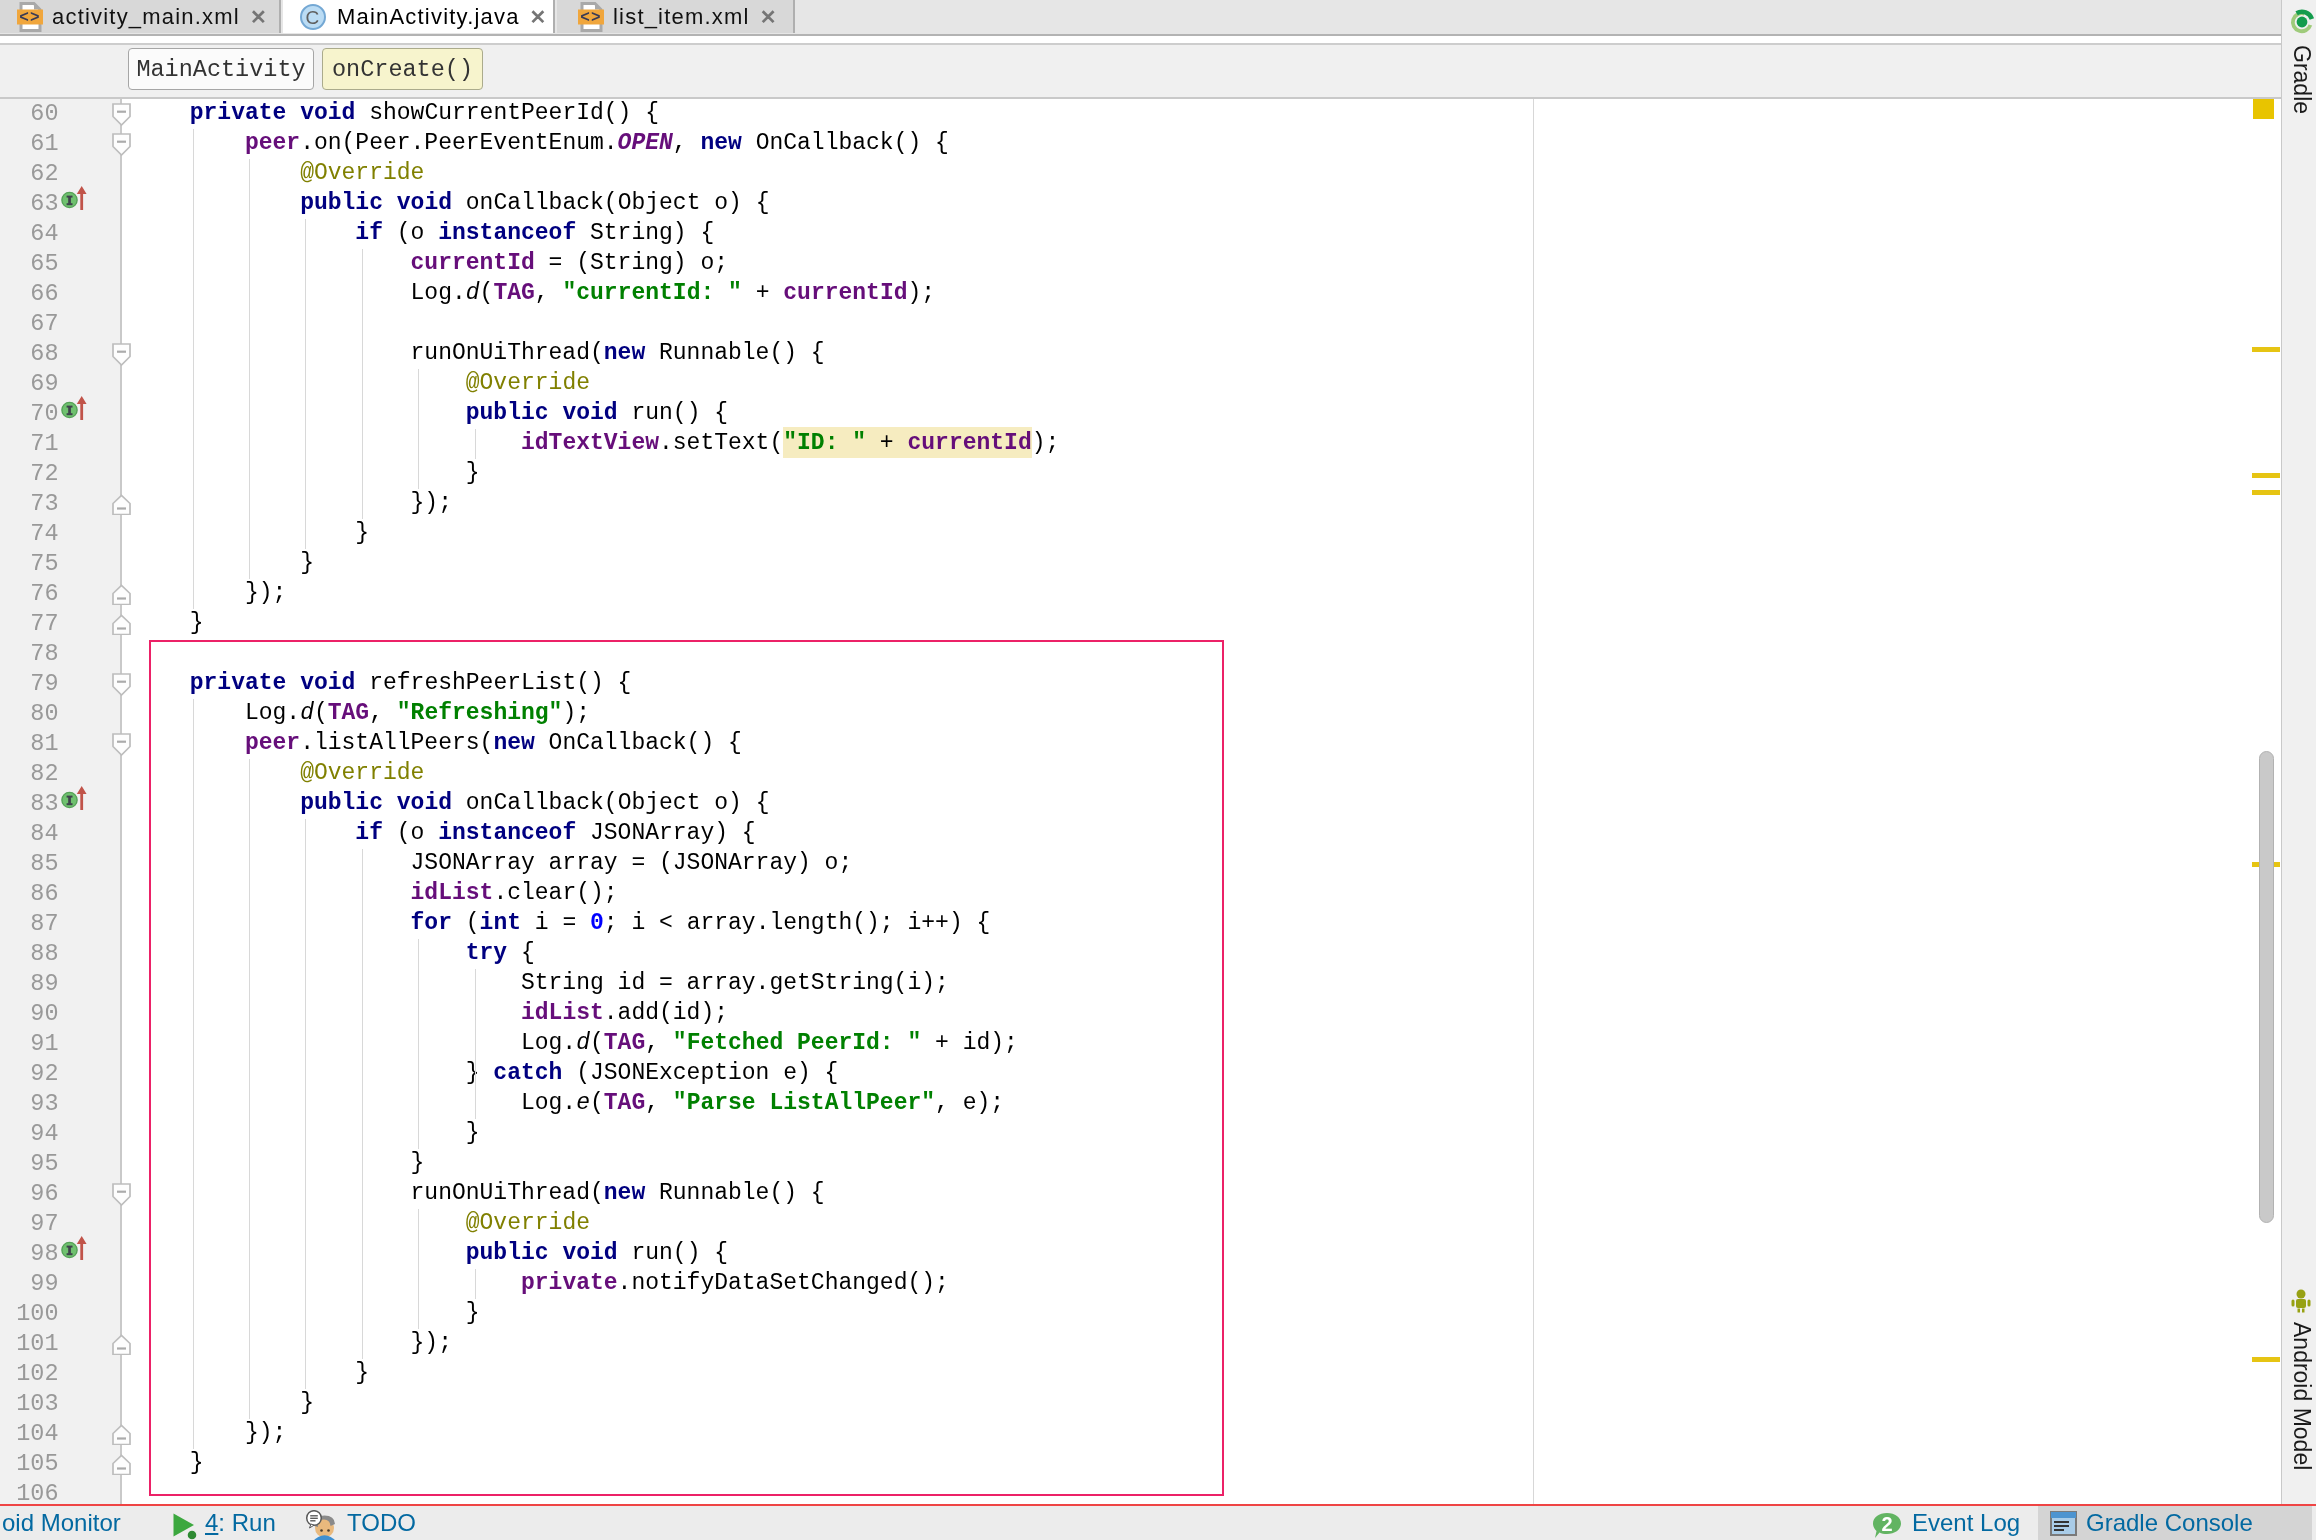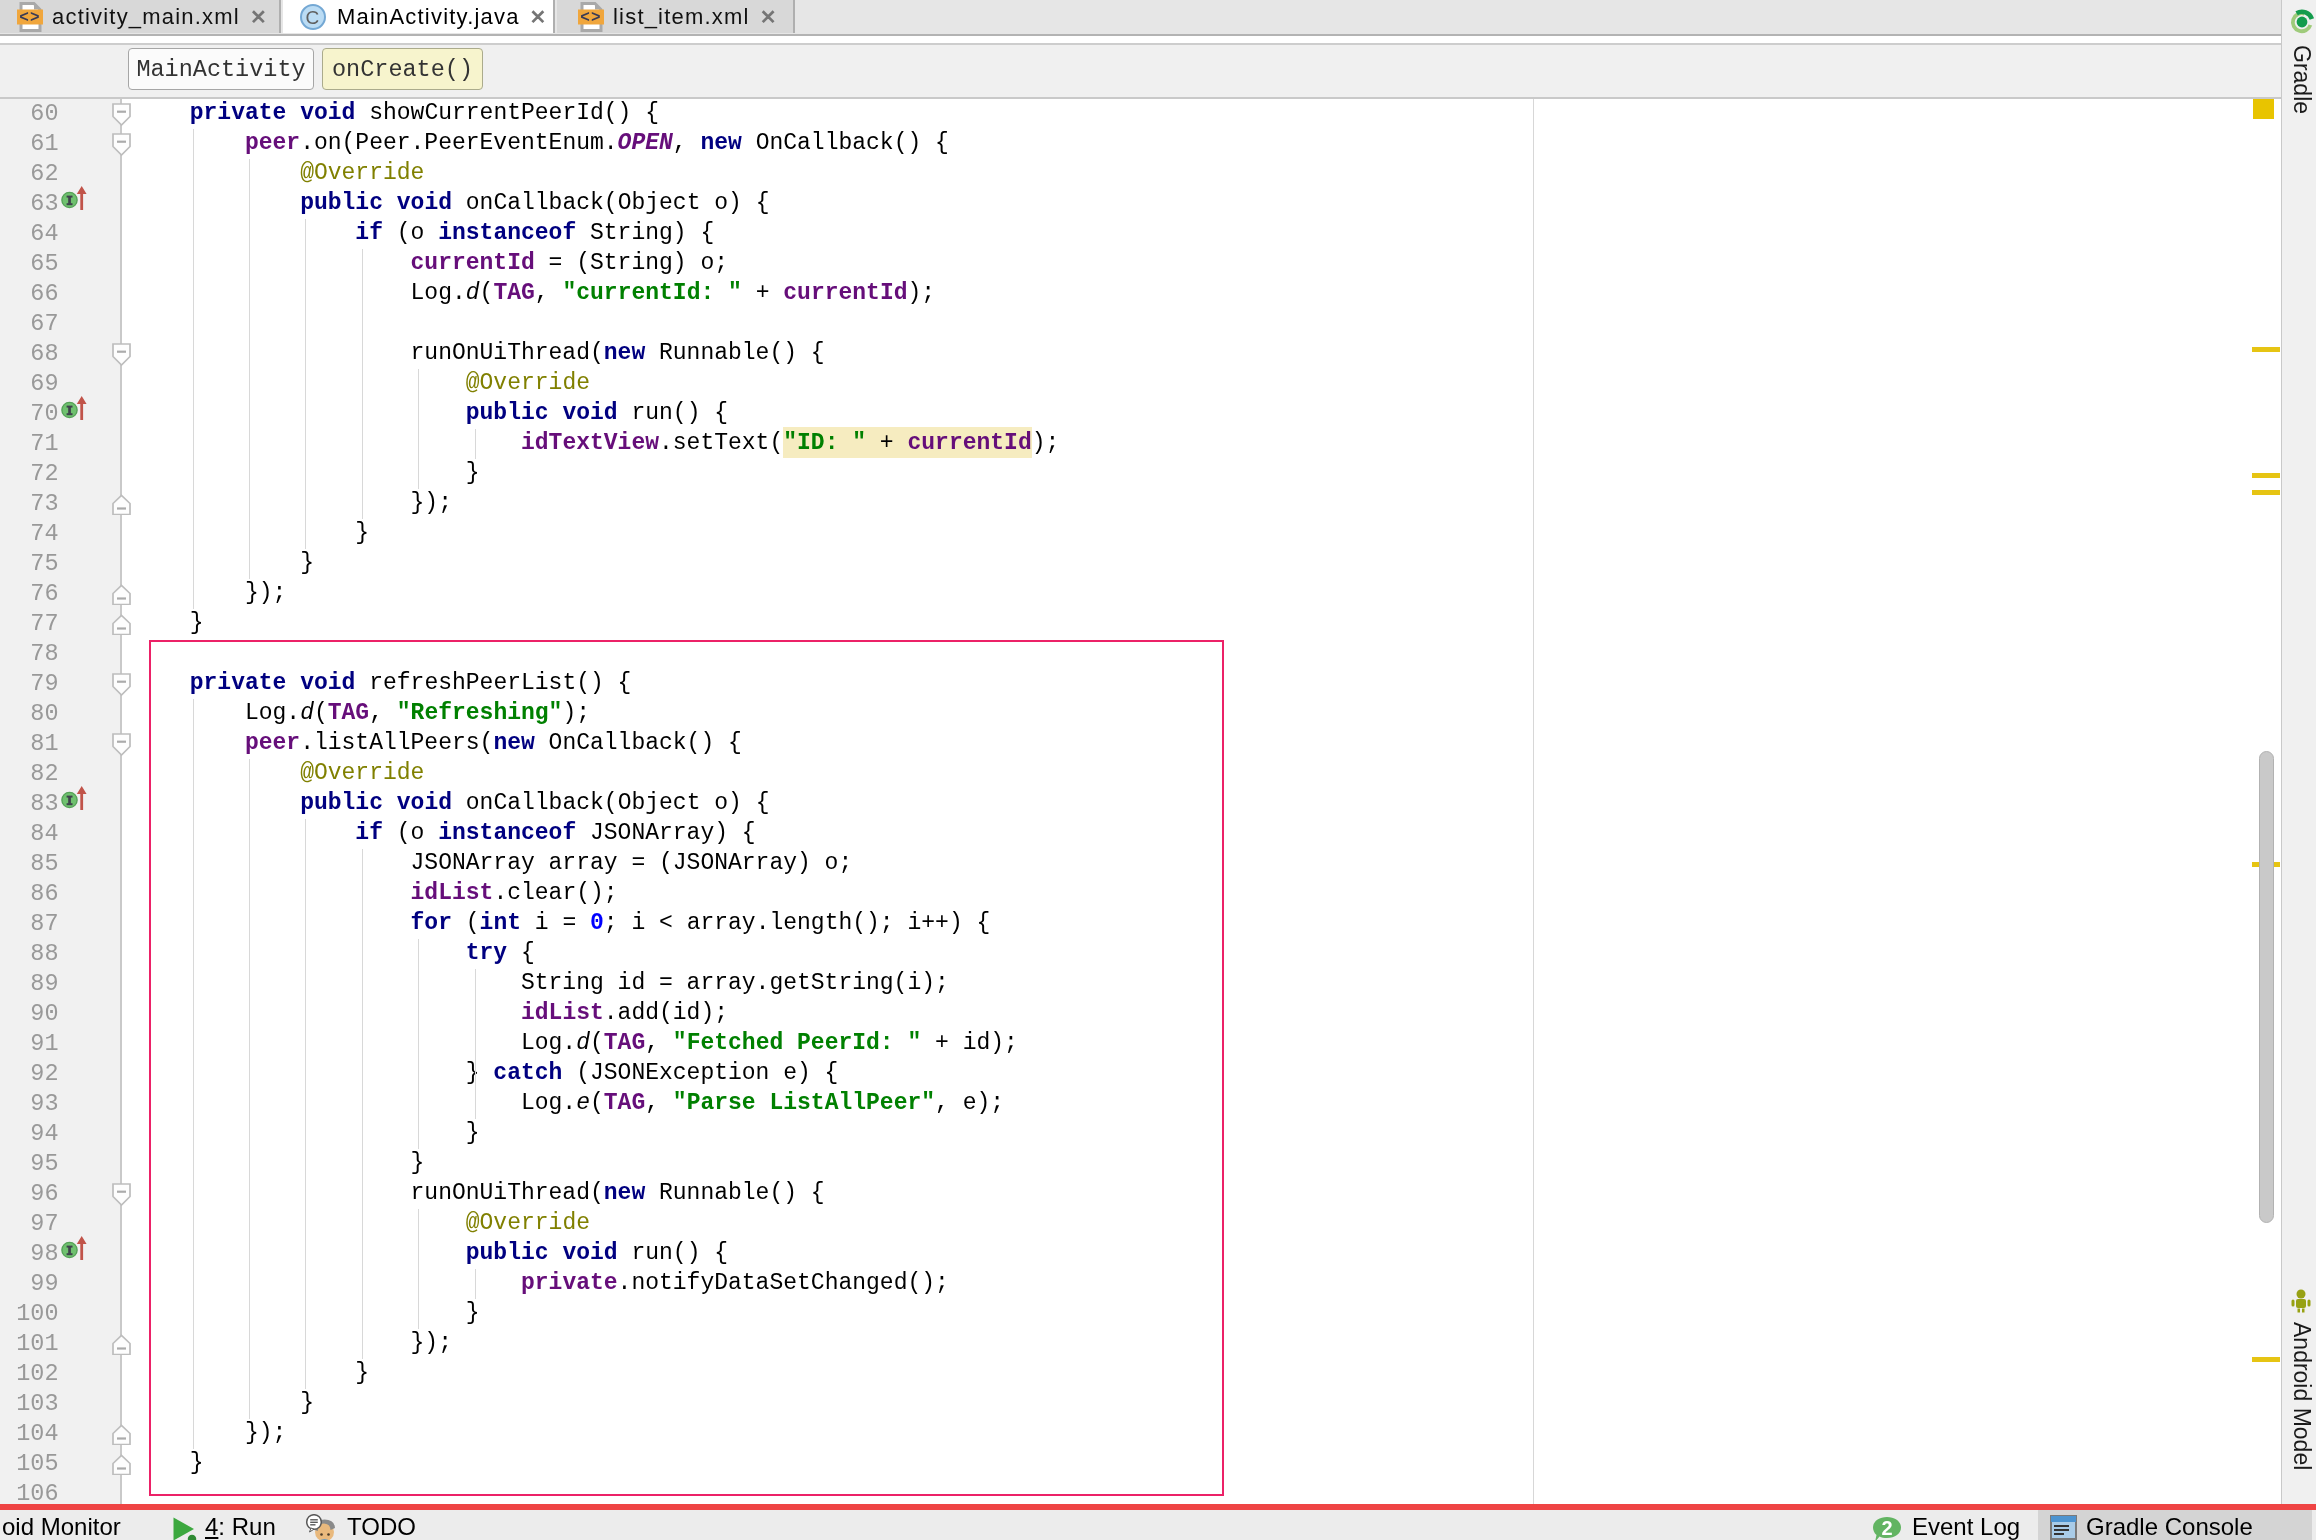--- a/index.html
+++ b/index.html
@@ -44,21 +44,21 @@
   .mark { position:absolute; left:2252px; width:28px; height:4.5px; background:#E6C413; }
   #stripe-square { left:2253px; top:-1px; width:21px; height:21px; background:#E8C400; }
   #thumb { left:2258.5px; top:652px; width:15.5px; height:472px; background:#C9C9C9;
     border:1px solid #B2B2B2; border-radius:8px; }
   
   #rightbar { left:2280.5px; top:0; width:35.5px; height:1504px; background:#F0F0F0;
     border-left:1.5px solid #C9C9C9; }
   .vlabel { position:absolute; writing-mode:vertical-rl; font-size:23px; color:#1A1A1A; }
   
   #statusbar { left:0; top:1504px; width:2316px; height:36px; background:#ECECEC;
-    border-top:6px solid #ef4444; font-size:24px; color:#000000; }
+    border-top:2px solid #ef4444; font-size:24px; color:#0369a1; }
   .sb { position:absolute; top:0; height:34px; display:flex; align-items:center; }
 </style>
 </head>
 <body>
 
 <div class="abs" id="tabstrip"></div>
 <div class="abs tab" style="left:0;width:281px;background:#D8D8D8;border-right:2px solid #AFAFAF;padding-left:17px;">
   <svg width="26" height="30" viewBox="0 0 26 30" style="margin-right:9px;">
     <path d="M4 1.5 h13 l6 6 v21 h-19 z" fill="#FFFFFF" stroke="#A9A9A9" stroke-width="3"></path>
     <path d="M17 1.5 l6 6 h-6 z" fill="#A9A9A9"></path>

